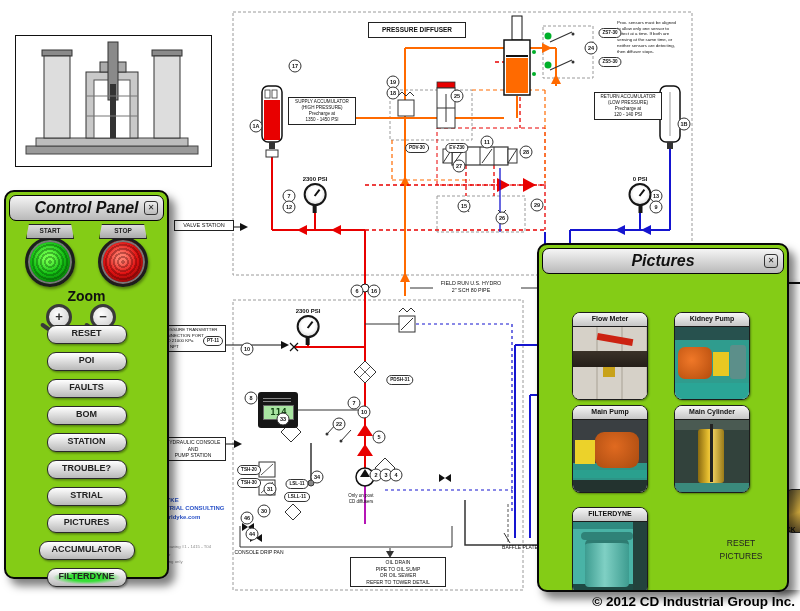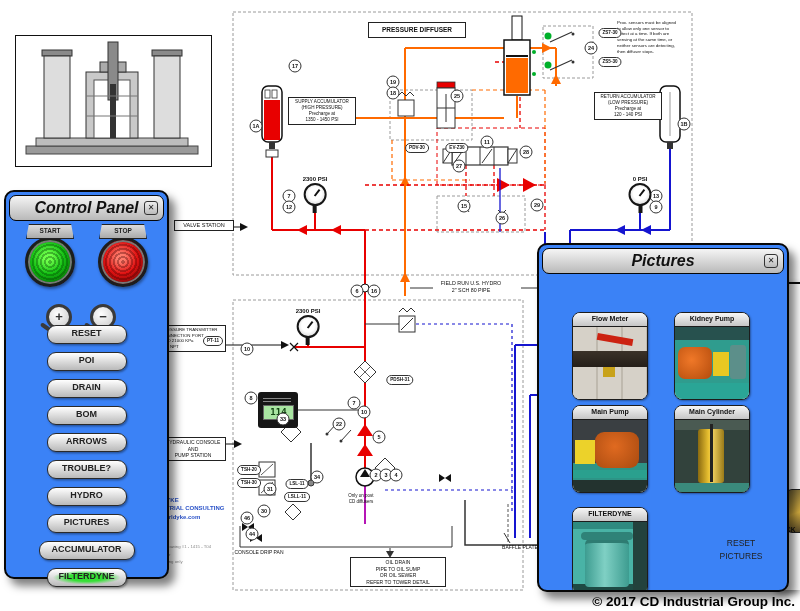--- a/index.html
+++ b/index.html
@@ -35,21 +35,21 @@
   .frag-blue{color:#2a52c8;font-weight:bold;font-size:6px;line-height:1.4;}
   .frag-gray{color:#8a8a8a;font-size:4.3px;line-height:1.8;}
   #consultant-frags{position:absolute;left:162px;top:496px;z-index:2;white-space:nowrap;}
   #fineprint-frags{position:absolute;left:162px;top:543px;z-index:2;white-space:nowrap;}
 
   
   .inset{position:absolute;left:15px;top:35px;width:195px;height:130px;border:1.5px solid #111;
          background:#fff;z-index:2;}
 
   
-  .window{position:absolute;background:#3b82f6;border:2.5px solid #070707;border-radius:10px;
+  .window{position:absolute;background:#84cc16;border:2.5px solid #070707;border-radius:10px;
           box-shadow:6px 7px 9px rgba(0,0,0,.5);z-index:20;}
   .titlebar{position:absolute;left:3px;right:3px;top:3px;height:24px;border:1.5px solid #070707;
             border-radius:7px;background:linear-gradient(180deg,#f5f5f5,#b9b9b9);
             text-align:center;font-weight:bold;font-style:italic;font-size:16px;line-height:23px;color:#111;}
   .close-box{position:absolute;right:5px;top:5px;width:12px;height:12px;border:1px solid #333;
              border-radius:3px;background:linear-gradient(#eee,#bbb);font-size:8px;line-height:11px;
              text-align:center;font-style:normal;font-weight:bold;color:#222;}
 
   
   #control-panel{left:4px;top:190px;width:161px;height:385px;}
@@ -411,30 +411,31 @@
       <span class="close-box">✕</span>
     </div>
     <div class="pushbtn-group" style="left:15px;">
       <div class="pushbtn-tab">START</div>
       <div class="pushbtn green"></div>
     </div>
     <div class="pushbtn-group" style="left:88px;">
       <div class="pushbtn-tab">STOP</div>
       <div class="pushbtn red"></div>
     </div>
+    <div class="zoom-label">Zoom</div>
     <div class="mag" id="zoom-in">+</div>
     <div class="mag" id="zoom-out">−</div>
     <div id="cp-buttons">
         <div class="cp-btn">RESET</div>
         <div class="cp-btn">POI</div>
-        <div class="cp-btn">DRAIN</div>
+        <div class="cp-btn">FAULTS</div>
         <div class="cp-btn">BOM</div>
-        <div class="cp-btn">ARROWS</div>
+        <div class="cp-btn">STATION</div>
         <div class="cp-btn">TROUBLE?</div>
-        <div class="cp-btn">HYDRO</div>
+        <div class="cp-btn">STRIAL</div>
         <div class="cp-btn">PICTURES</div>
         <div class="cp-btn">ACCUMULATOR</div>
         <div class="cp-btn active">FILTERDYNE</div>
       </div>
   </div>
 
   <div class="window" id="pictures-window">
     <div class="titlebar">
       <span>Pictures</span>
       <span class="close-box">✕</span>
@@ -483,14 +484,14 @@
       </div>
     <div id="reset-pictures">RESET
 PICTURES</div>
   </div>
 
   <div id="right-edge-panel">
     <div id="right-edge-thumb"></div>
     <div id="right-edge-fragment">CK</div>
   </div>
 
-  <div class="copyright">© 2017 CD Industrial Group Inc.</div>
+  <div class="copyright">© 2012 CD Industrial Group Inc.</div>
 </div>
 
 </body></html>

